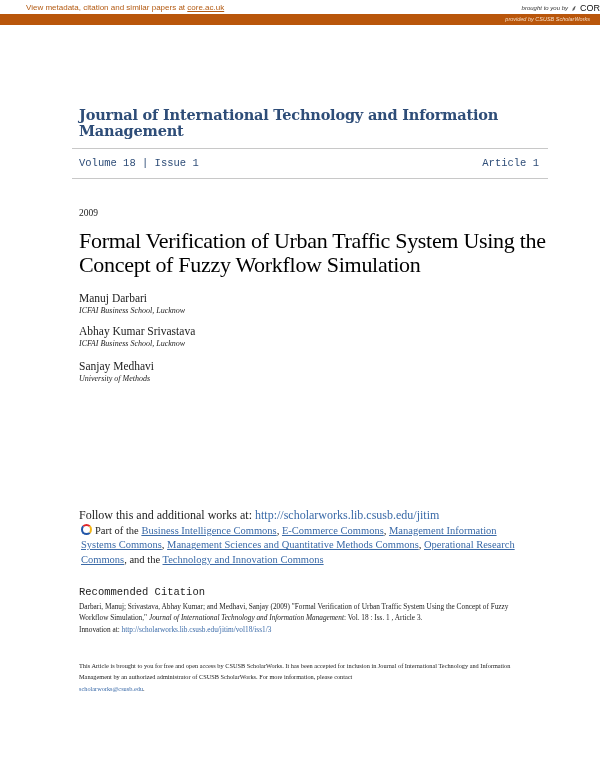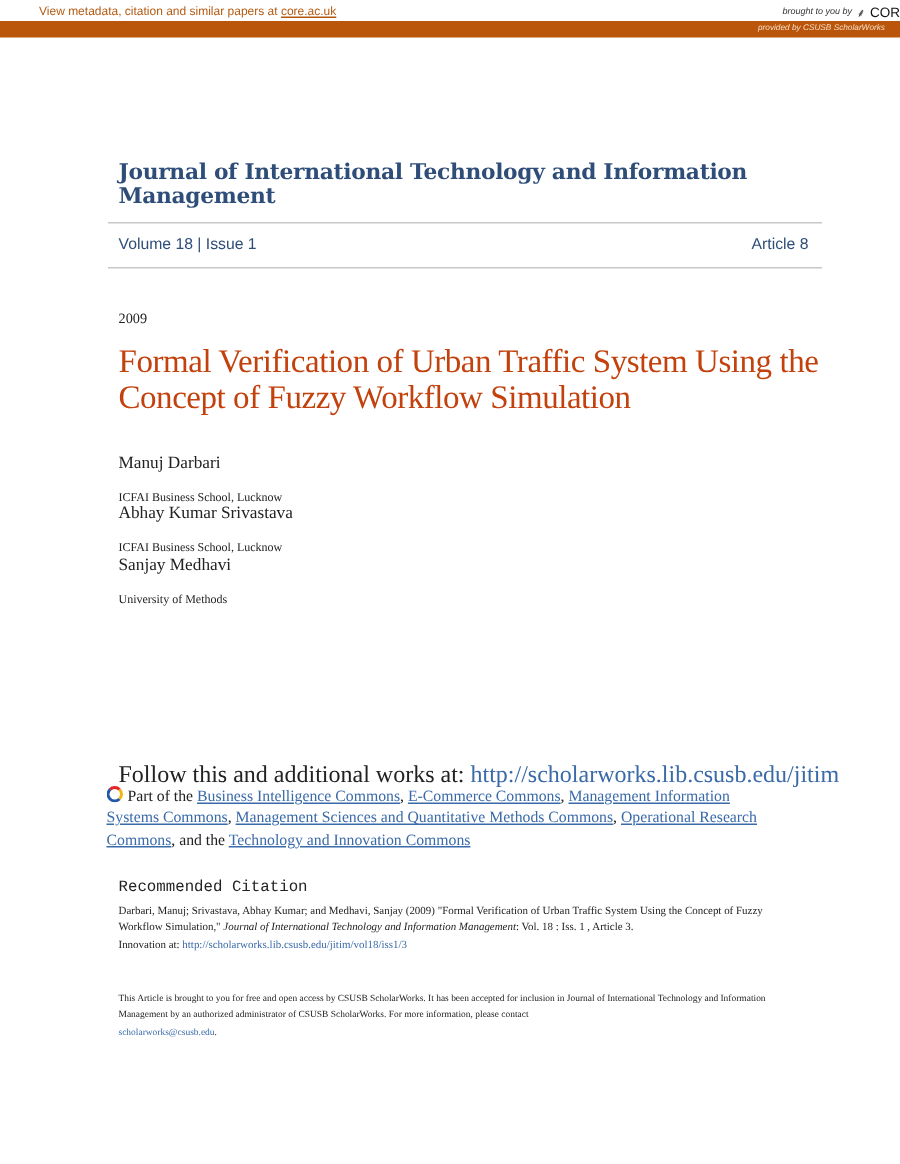--- a/index.html
+++ b/index.html
@@ -26,39 +26,39 @@
     .journal-title {
       position: absolute; left: 79px; top: 107px; width: 420px;
       font-family: "DejaVu Serif", serif; font-weight: bold; color: #2e4d78;
       font-size: 14.5px; line-height: 16px; letter-spacing: -0.2px;
     }
     .rule { position: absolute; left: 72px; width: 476px; height: 1px; background: #c8c8c8; }
     .rule.r1 { top: 148px; }
     .rule.r2 { top: 178px; }
     .vol-line {
       position: absolute; left: 79px; top: 157px; width: 460px; font-size: 10.5px; color: #2e4d78;
-      font-family: Liberation Sans, sans-serif;
+      font-family: Liberation Mono, monospace;
     }
     .vol-line .article { position: absolute; right: 0; top: 0; }
     .year { position: absolute; left: 79px; top: 208px; font-size: 9.5px; color: #222; font-family: "Liberation Serif", serif; }
     .paper-title {
       position: absolute; left: 79px; top: 229px; width: 470px;
-      font-family: "Liberation Serif", serif; font-size: 22px; line-height: 24px; color: #c2410c; letter-spacing: -0.3px;
+      font-family: "Liberation Serif", serif; font-size: 22px; line-height: 24px; color: #000000; letter-spacing: -0.3px;
     }
     .author { position: absolute; left: 79px; font-family: "Liberation Serif", serif; }
-    .author .name { font-size: 11.5px; color: #222; margin-top: 11px; }
-    .author .aff { font-size: 8px; color: #222; margin-top: 12px; }
+    .author .name { font-size: 11.5px; color: #222; }
+    .author .aff { font-size: 8px; font-style: italic; color: #222; margin-top: 2px; }
     .a1 { top: 292px; } .a2 { top: 325px; } .a3 { top: 360px; }
 
     .follow {
-      position: absolute; left: 79px; top: 508px; font-family: "Liberation Serif", serif; font-size: 16px; color: #222; text-align: center;
+      position: absolute; left: 79px; top: 508px; font-family: "Liberation Serif", serif; font-size: 12px; color: #222; text-align: center;
     }
     .follow a { color: #3a6aa8; text-decoration: none; }
     .part-of {
-      position: absolute; left: 71px; top: 524px; width: 450px; font-family: "Liberation Serif", serif;
+      position: absolute; left: 81px; top: 524px; width: 450px; font-family: "Liberation Serif", serif;
       font-size: 10.5px; line-height: 14.3px; color: #222;
     }
     .part-of a { color: #3a6aa8; text-decoration: underline; }
     .network-icon {
       display: inline-block; width: 11px; height: 11px; border-radius: 50%; border: 2.5px solid #2357a8;
       box-sizing: border-box; position: relative; vertical-align: -1px; margin-right: 3px;
       border-top-color: #e2262a; border-right-color: #f2b617;
     }
     .rec-head {
       position: absolute; left: 79px; top: 586px; font-family: Liberation Mono, monospace; font-size: 10.5px; color: #222;
@@ -86,21 +86,21 @@
   </span>
 </div>
 <div class="orange-bar">
   <span class="provided">provided by CSUSB ScholarWorks</span>
 </div>
 
 <div class="journal-title">Journal of International Technology and Information Management</div>
 <div class="rule r1"></div>
 <div class="vol-line">
   <span>Volume 18 | Issue 1</span>
-  <span class="article">Article 8</span>
+  <span class="article">Article 1</span>
 </div>
 <div class="rule r2"></div>
 
 <div class="year">2009</div>
 <div class="paper-title">Formal Verification of Urban Traffic System Using the Concept of Fuzzy Workflow Simulation</div>
 
 <div class="author a1">
   <div class="name">Manuj Darbari</div>
   <div class="aff">ICFAI Business School, Lucknow</div>
 </div>

